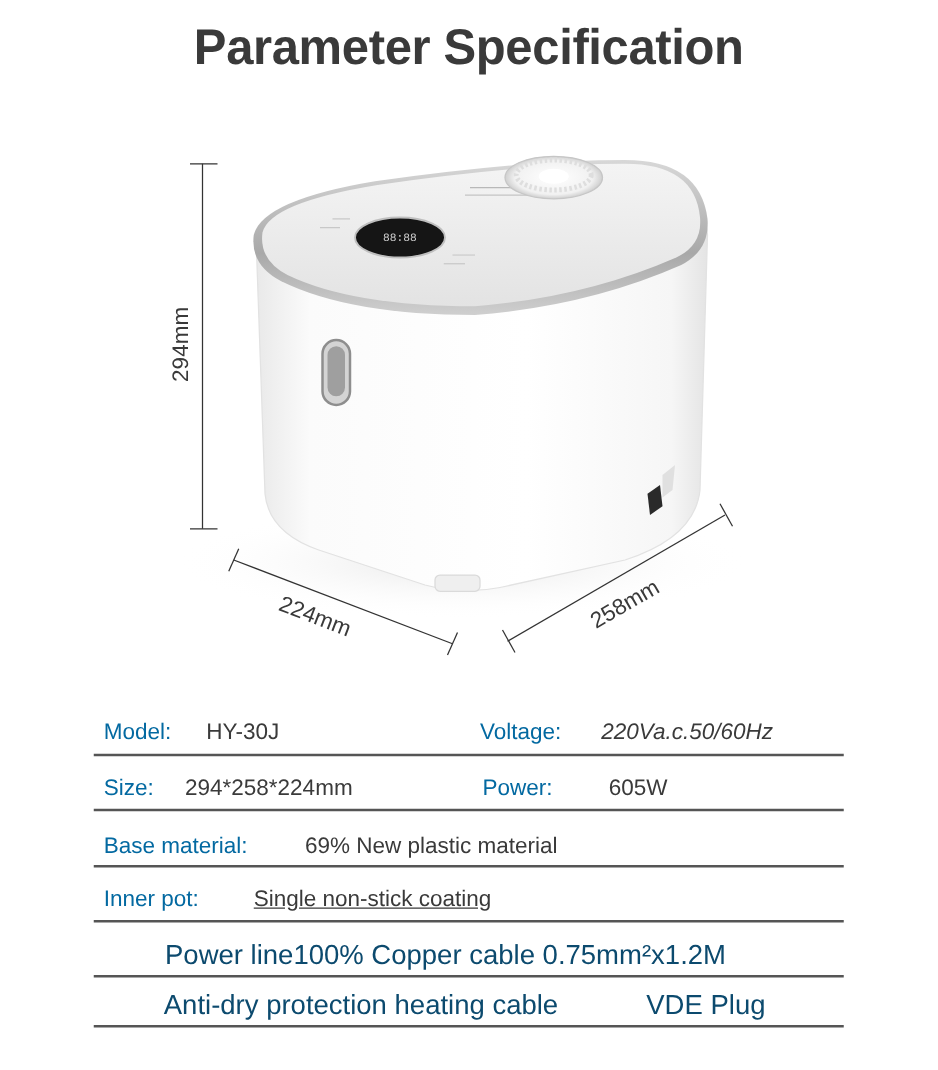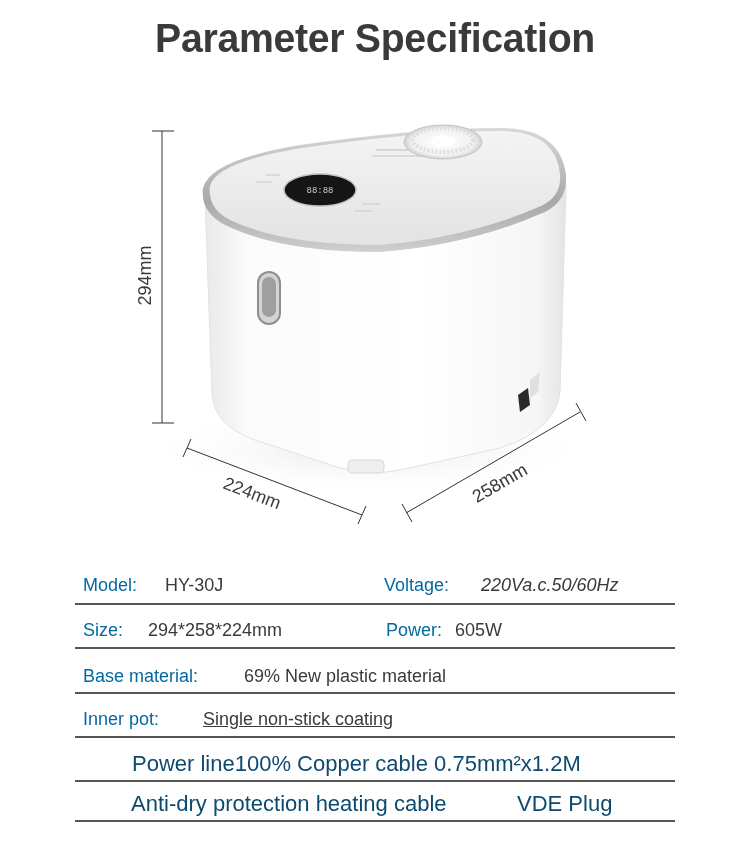--- a/index.html
+++ b/index.html
@@ -107,21 +107,21 @@
     <span class="val" style="left:90px;top:15px;">HY-30J</span>
     <span class="lbl" style="left:309px;top:15px;">Voltage:</span>
     <span class="val" style="left:406px;top:15px;font-style:italic;">220Va.c.50/60Hz</span>
   </div>
   <div class="rule" style="top:43px;"></div>
 
   <div class="row" style="top:44px;">
     <span class="lbl" style="left:8px;top:16px;">Size:</span>
     <span class="val" style="left:73px;top:16px;">294*258*224mm</span>
     <span class="lbl" style="left:311px;top:16px;">Power:</span>
-    <span class="val" style="left:380px;top:16px;">605W</span>
+    <span class="val" style="left:412px;top:16px;">605W</span>
   </div>
   <div class="rule" style="top:87px;"></div>
 
   <div class="row" style="top:88px;">
     <span class="lbl" style="left:8px;top:18px;text-align:right;">Base material:</span>
     <span class="val" style="left:169px;top:18px;">69% New plastic material</span>
   </div>
   <div class="rule" style="top:132px;"></div>
 
   <div class="row" style="top:133px;">

